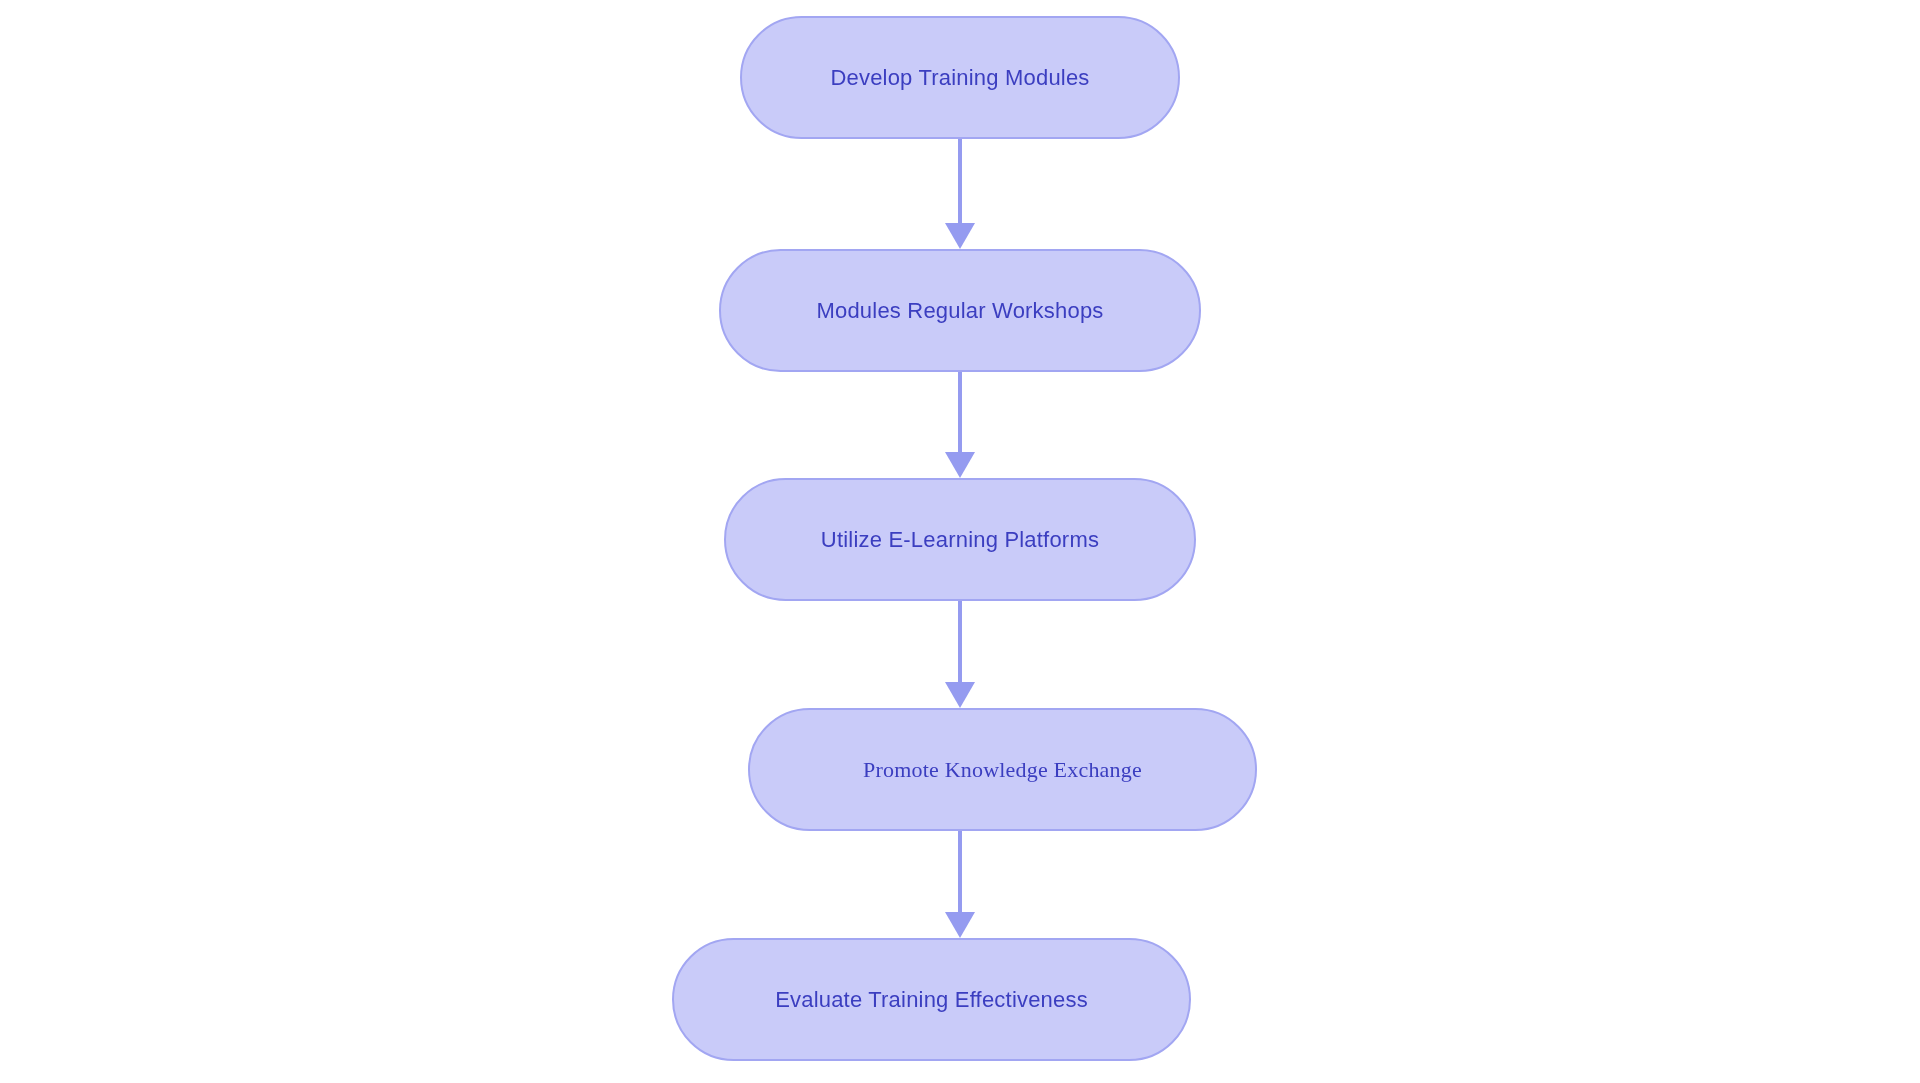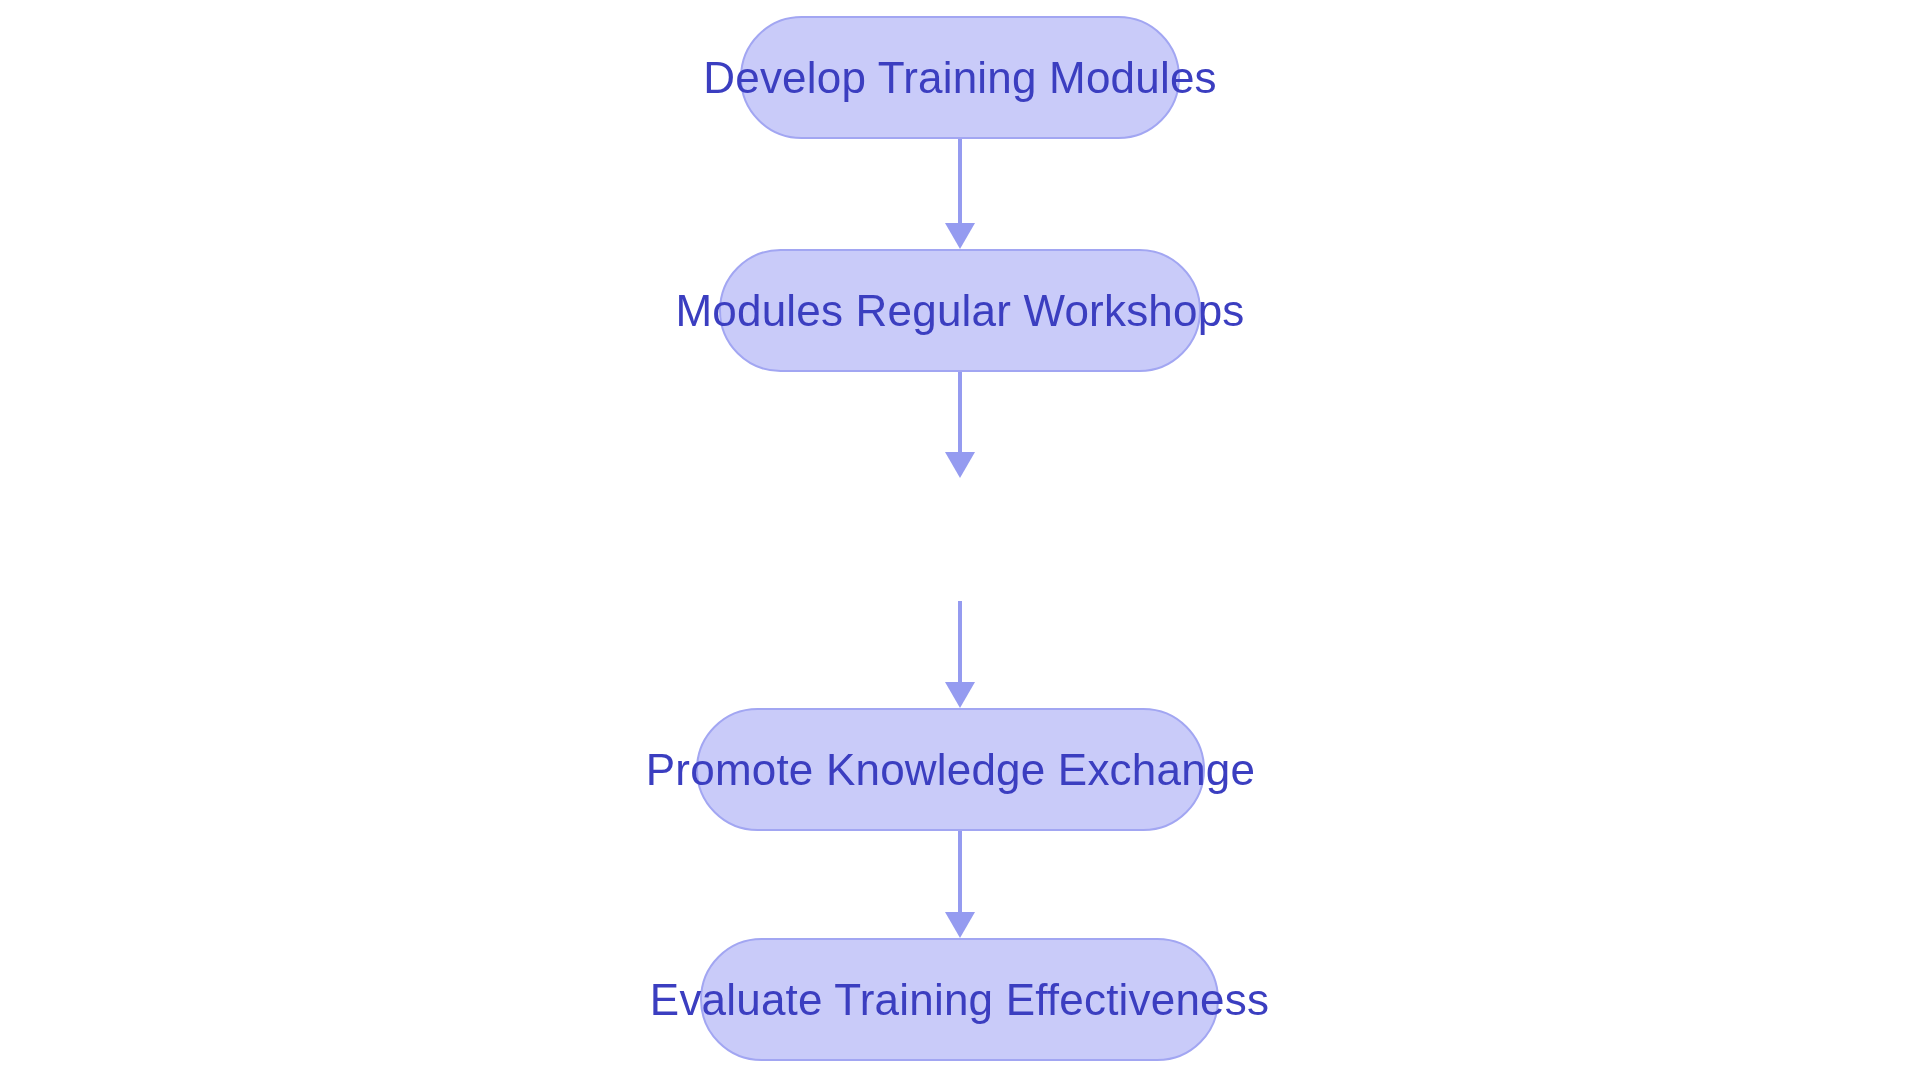--- a/index.html
+++ b/index.html
@@ -26,21 +26,21 @@
   .node {
     position: absolute;
     height: 123px;
     background: var(--node-fill);
     border: 2px solid var(--node-border);
     border-radius: 62px;
     display: flex;
     align-items: center;
     justify-content: center;
     color: var(--node-text);
-    font-size: 44px;
+    font-size: 22px;
     letter-spacing: 0.2px;
     white-space: nowrap;
   }
   .arrow {
     position: absolute;
     left: 945px;
     width: 30px;
     display: flex;
     flex-direction: column;
     align-items: center;
@@ -74,32 +74,35 @@
 
   <div class="node" style="top:249px; left:719px; width:482px;">
     <span>Modules Regular Workshops</span>
   </div>
 
   <div class="arrow" style="top:372px; height:106px;">
     <div class="shaft"></div>
     <div class="head"></div>
   </div>
 
+  <div class="node" style="top:478px; left:724px; width:472px;">
+    <span>Utilize E-Learning Platforms</span>
+  </div>
 
   <div class="arrow" style="top:601px; height:107px;">
     <div class="shaft"></div>
     <div class="head"></div>
   </div>
 
-  <div class="node" style="top:708px; left:696px; width:509px;">
+  <div class="node" style="top:708px; left:748px; width:509px;font-family:Liberation Serif, serif;">
     <span>Promote Knowledge Exchange</span>
   </div>
 
   <div class="arrow" style="top:831px; height:107px;">
     <div class="shaft"></div>
     <div class="head"></div>
   </div>
 
-  <div class="node" style="top:938px; left:700px; width:519px;text-align:right;">
+  <div class="node" style="top:938px; left:672px; width:519px;text-align:right;">
     <span>Evaluate Training Effectiveness</span>
   </div>
 
 </div>
 
 </body></html>

